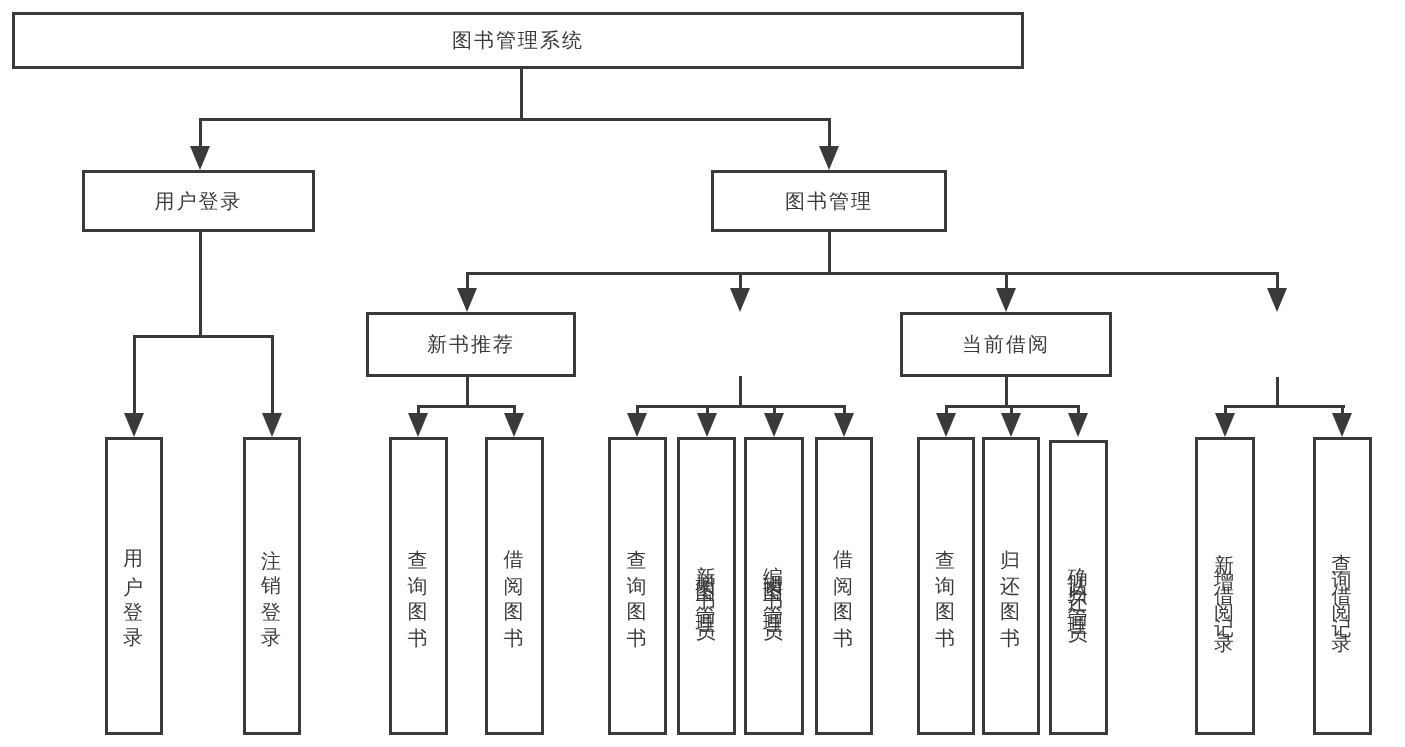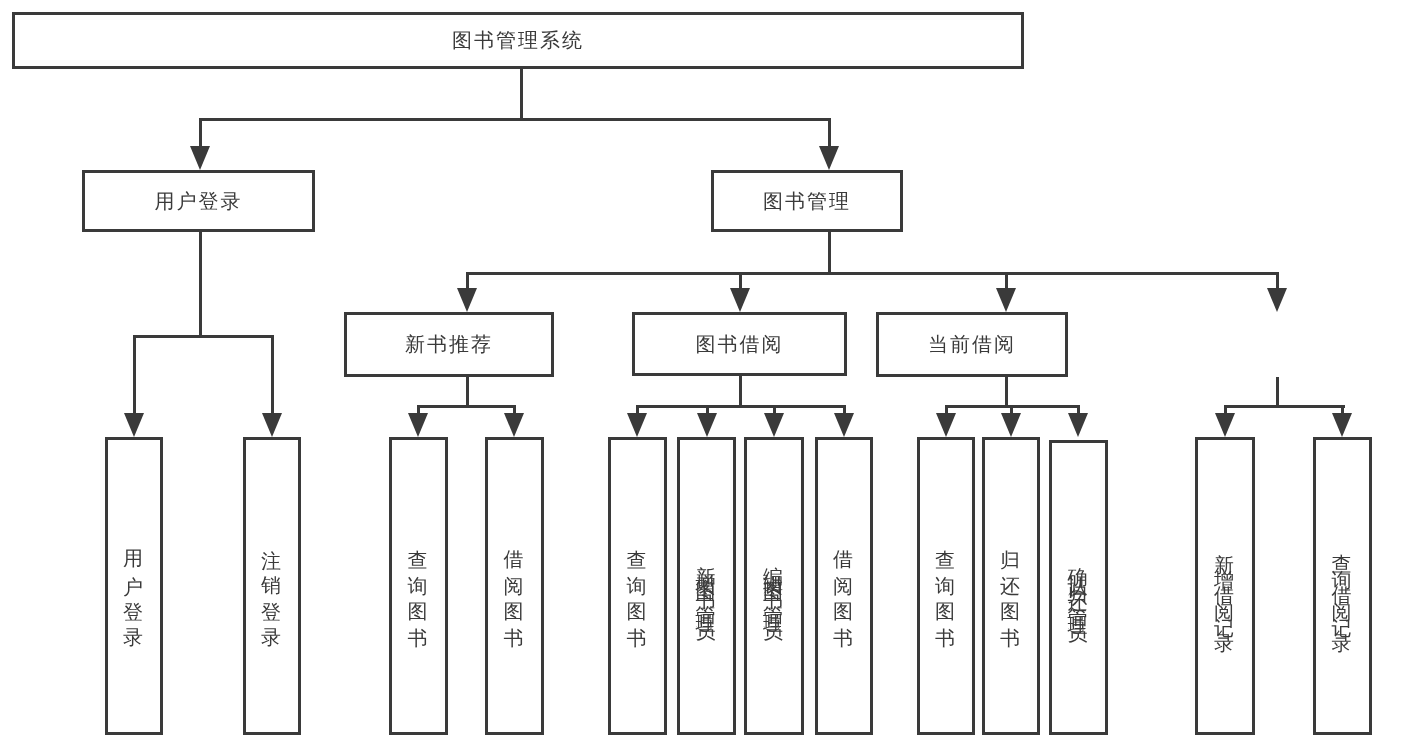--- a/index.html
+++ b/index.html
@@ -57,43 +57,42 @@
   <div class="node hnode" style="left:12px;top:12px;width:1012px;height:57px">图书管理系统</div>
 
   <div class="vl" style="left:520px;top:66px;height:55px"></div>
   <div class="hl" style="left:199px;top:118px;width:632px"></div>
   <div class="vl" style="left:199px;top:118px;height:32px"></div>
   <div class="vl" style="left:828px;top:118px;height:32px"></div>
   <div class="arrow" style="left:190px;top:146px"></div>
   <div class="arrow" style="left:819px;top:146px"></div>
 
   <div class="node hnode" style="left:82px;top:170px;width:233px;height:62px">用户登录</div>
-  <div class="node hnode" style="left:711px;top:170px;width:192px;height:62px">图书管理</div>
+  <div class="node hnode" style="left:711px;top:170px;width:236px;height:62px">图书管理</div>
 
   <div class="vl" style="left:199px;top:232px;height:106px"></div>
   <div class="hl" style="left:133px;top:335px;width:141px"></div>
   <div class="vl" style="left:133px;top:335px;height:82px"></div>
   <div class="vl" style="left:271px;top:335px;height:82px"></div>
   <div class="arrow" style="left:124px;top:413px"></div>
   <div class="arrow" style="left:262px;top:413px"></div>
 
   <div class="vl" style="left:828px;top:232px;height:43px"></div>
   <div class="hl" style="left:466px;top:272px;width:813px"></div>
   <div class="vl" style="left:466px;top:272px;height:20px"></div>
   <div class="vl" style="left:739px;top:272px;height:20px"></div>
   <div class="vl" style="left:1005px;top:272px;height:20px"></div>
   <div class="vl" style="left:1276px;top:272px;height:20px"></div>
   <div class="arrow" style="left:457px;top:288px"></div>
   <div class="arrow" style="left:730px;top:288px"></div>
   <div class="arrow" style="left:996px;top:288px"></div>
   <div class="arrow" style="left:1267px;top:288px"></div>
 
-  <div class="node hnode" style="left:344px;top:312px;width:210px;height:65px">新书推荐</div>
-  <div class="node hnode" style="left:632px;top:312px;width:215px;height:64px">图书借阅</div>
-  <div class="node hnode" style="left:876px;top:312px;width:192px;height:65px">当前借阅</div>
+  <div class="node hnode" style="left:366px;top:312px;width:210px;height:65px">新书推荐</div>
+  <div class="node hnode" style="left:900px;top:312px;width:212px;height:65px">当前借阅</div>
 
   <div class="vl" style="left:466px;top:377px;height:31px"></div>
   <div class="hl" style="left:417px;top:405px;width:99px"></div>
   <div class="vl" style="left:417px;top:405px;height:12px"></div>
   <div class="vl" style="left:513px;top:405px;height:12px"></div>
   <div class="arrow" style="left:408px;top:413px"></div>
   <div class="arrow" style="left:504px;top:413px"></div>
 
   <div class="vl" style="left:739px;top:376px;height:32px"></div>
   <div class="hl" style="left:636px;top:405px;width:210px"></div>

